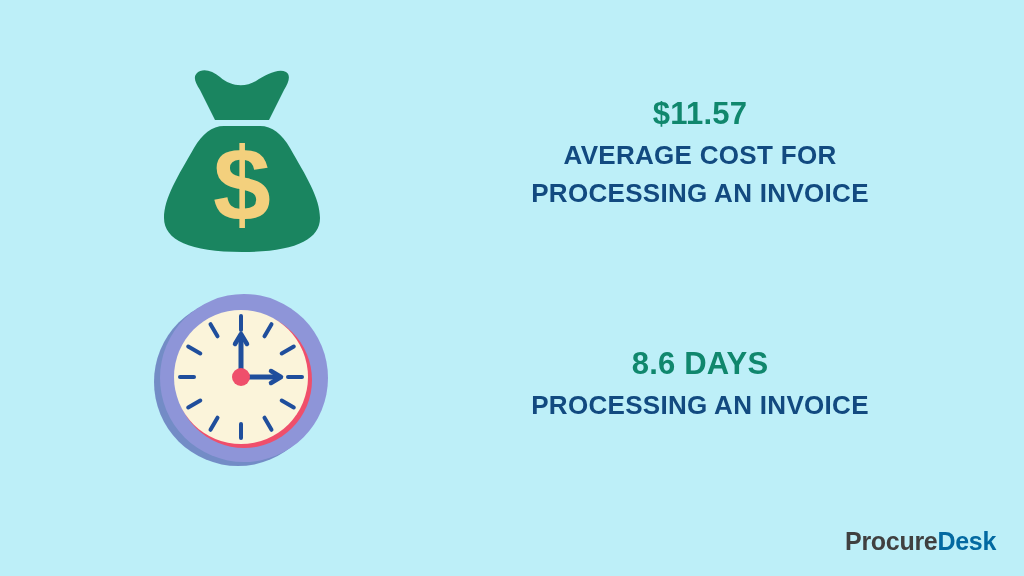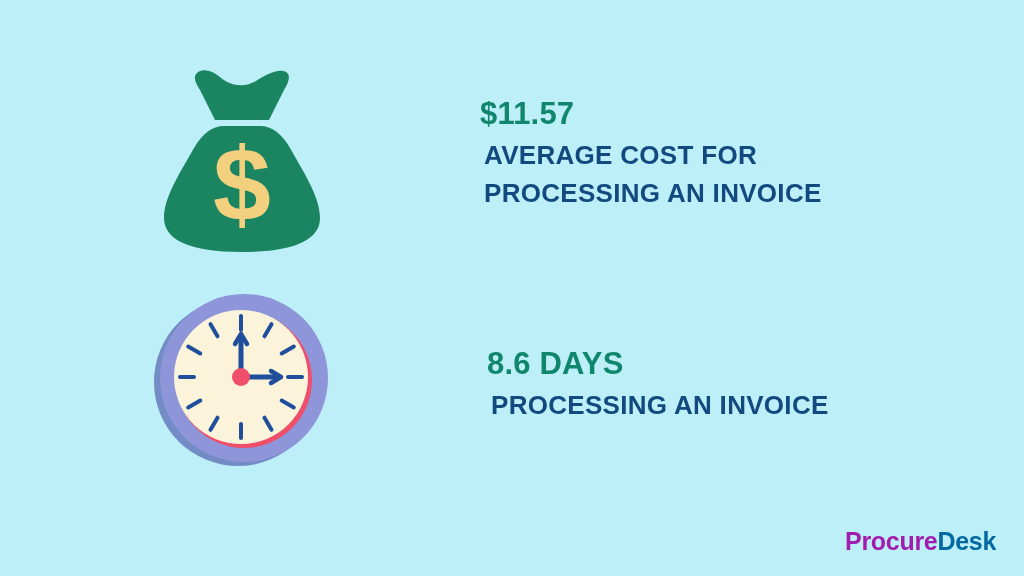--- a/index.html
+++ b/index.html
@@ -20,32 +20,33 @@
     background: #bdeff8;
   }
 
   
   .stat-row {
     position: absolute;
     display: flex;
     align-items: center;
   }
   #stat-row-cost { left: 0;   top: 46px;  width: 1024px; height: 220px; }
-  #stat-row-time { left: 0;   top: 282px; width: 1024px; height: 210px; gap: 7px; }
+  #stat-row-time { left: 0;   top: 282px; width: 1024px; height: 210px; }
 
   .icon-cell {
     position: relative;
     width: 480px;
     height: 100%;
     flex: none;
   }
   .text-cell {
     position: relative;
     width: 440px;
     flex: none;
+    text-align: center;
   }
 
   
   .stat-value {
     display: block;
     color: #10876d;
     font-size: 31px;
     font-weight: bold;
     letter-spacing: 0.2px;
     line-height: 1.12;
@@ -84,21 +85,21 @@
   
   #brand-logo {
     position: absolute;
     right: 28px;
     bottom: 20px;
     font-size: 25px;
     font-weight: bold;
     letter-spacing: -0.3px;
     white-space: nowrap;
   }
-  #brand-logo .brand-primary { color: #a21caf; }
+  #brand-logo .brand-primary { color: #404040; }
   #brand-logo .brand-accent  { color: #0369a1; }
 </style>
 </head>
 <body>
 
 <div id="infographic">
 
   <div class="stat-row" id="stat-row-cost">
 
     <div class="icon-cell">

